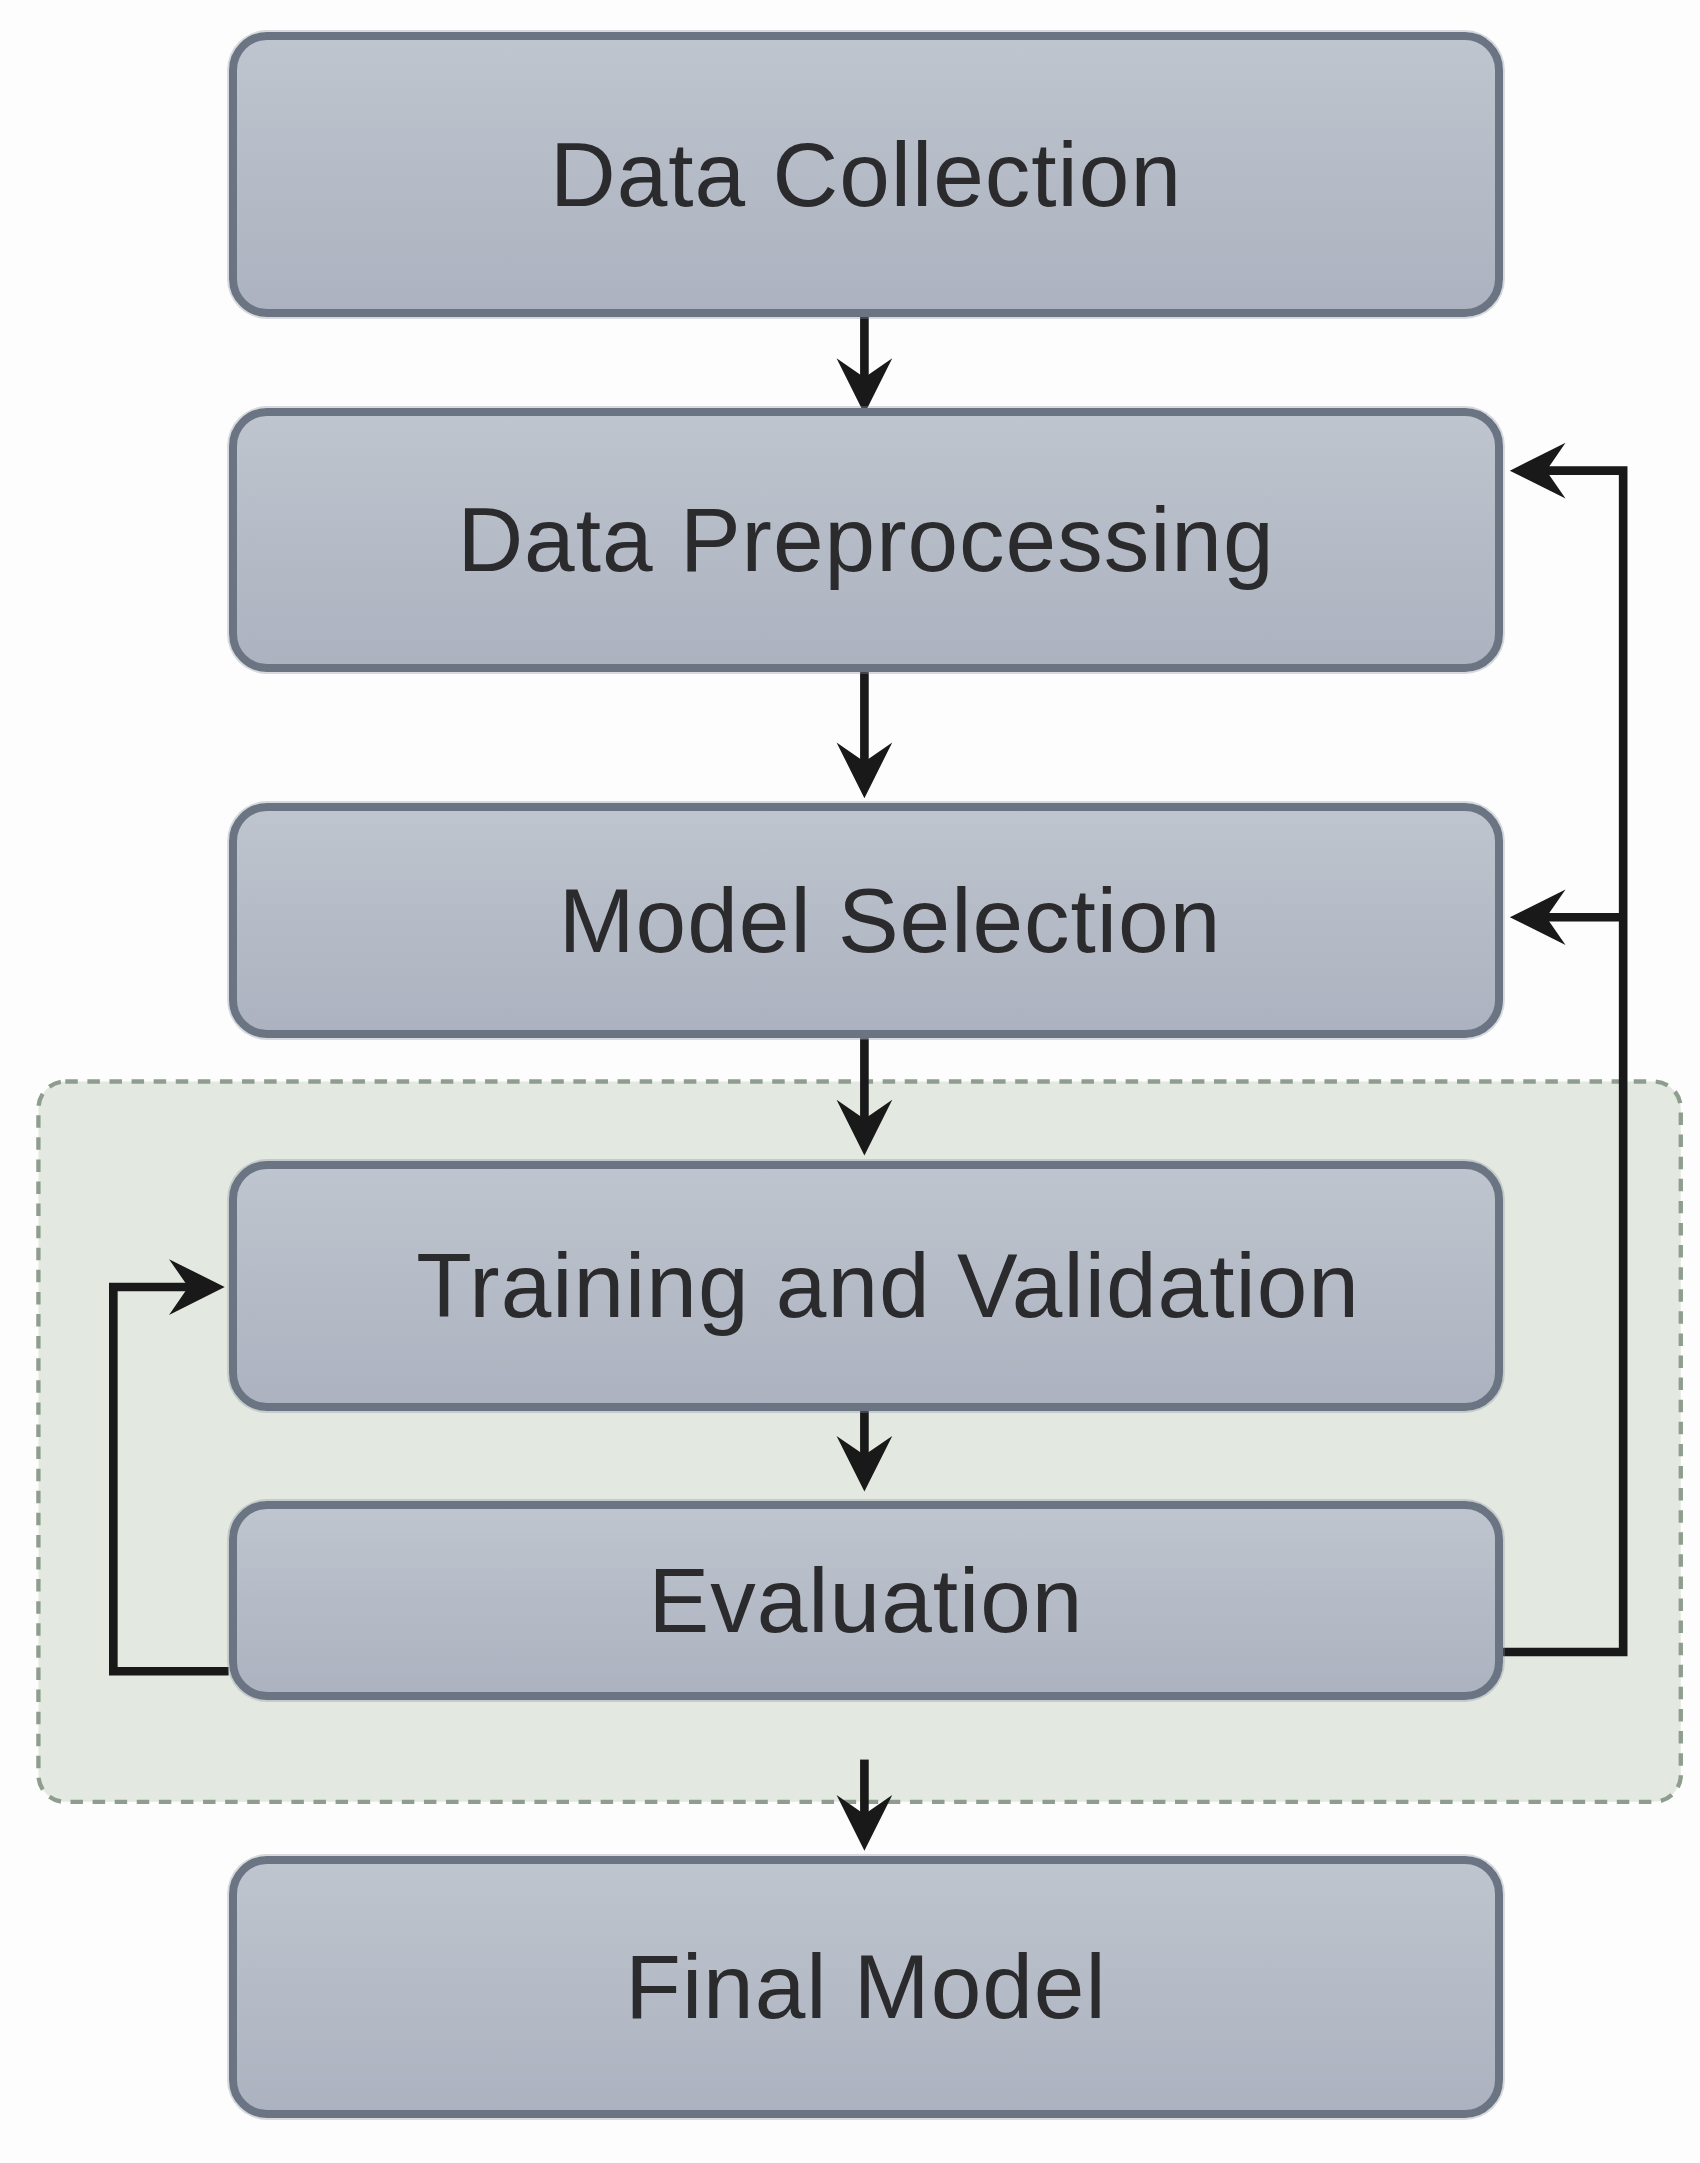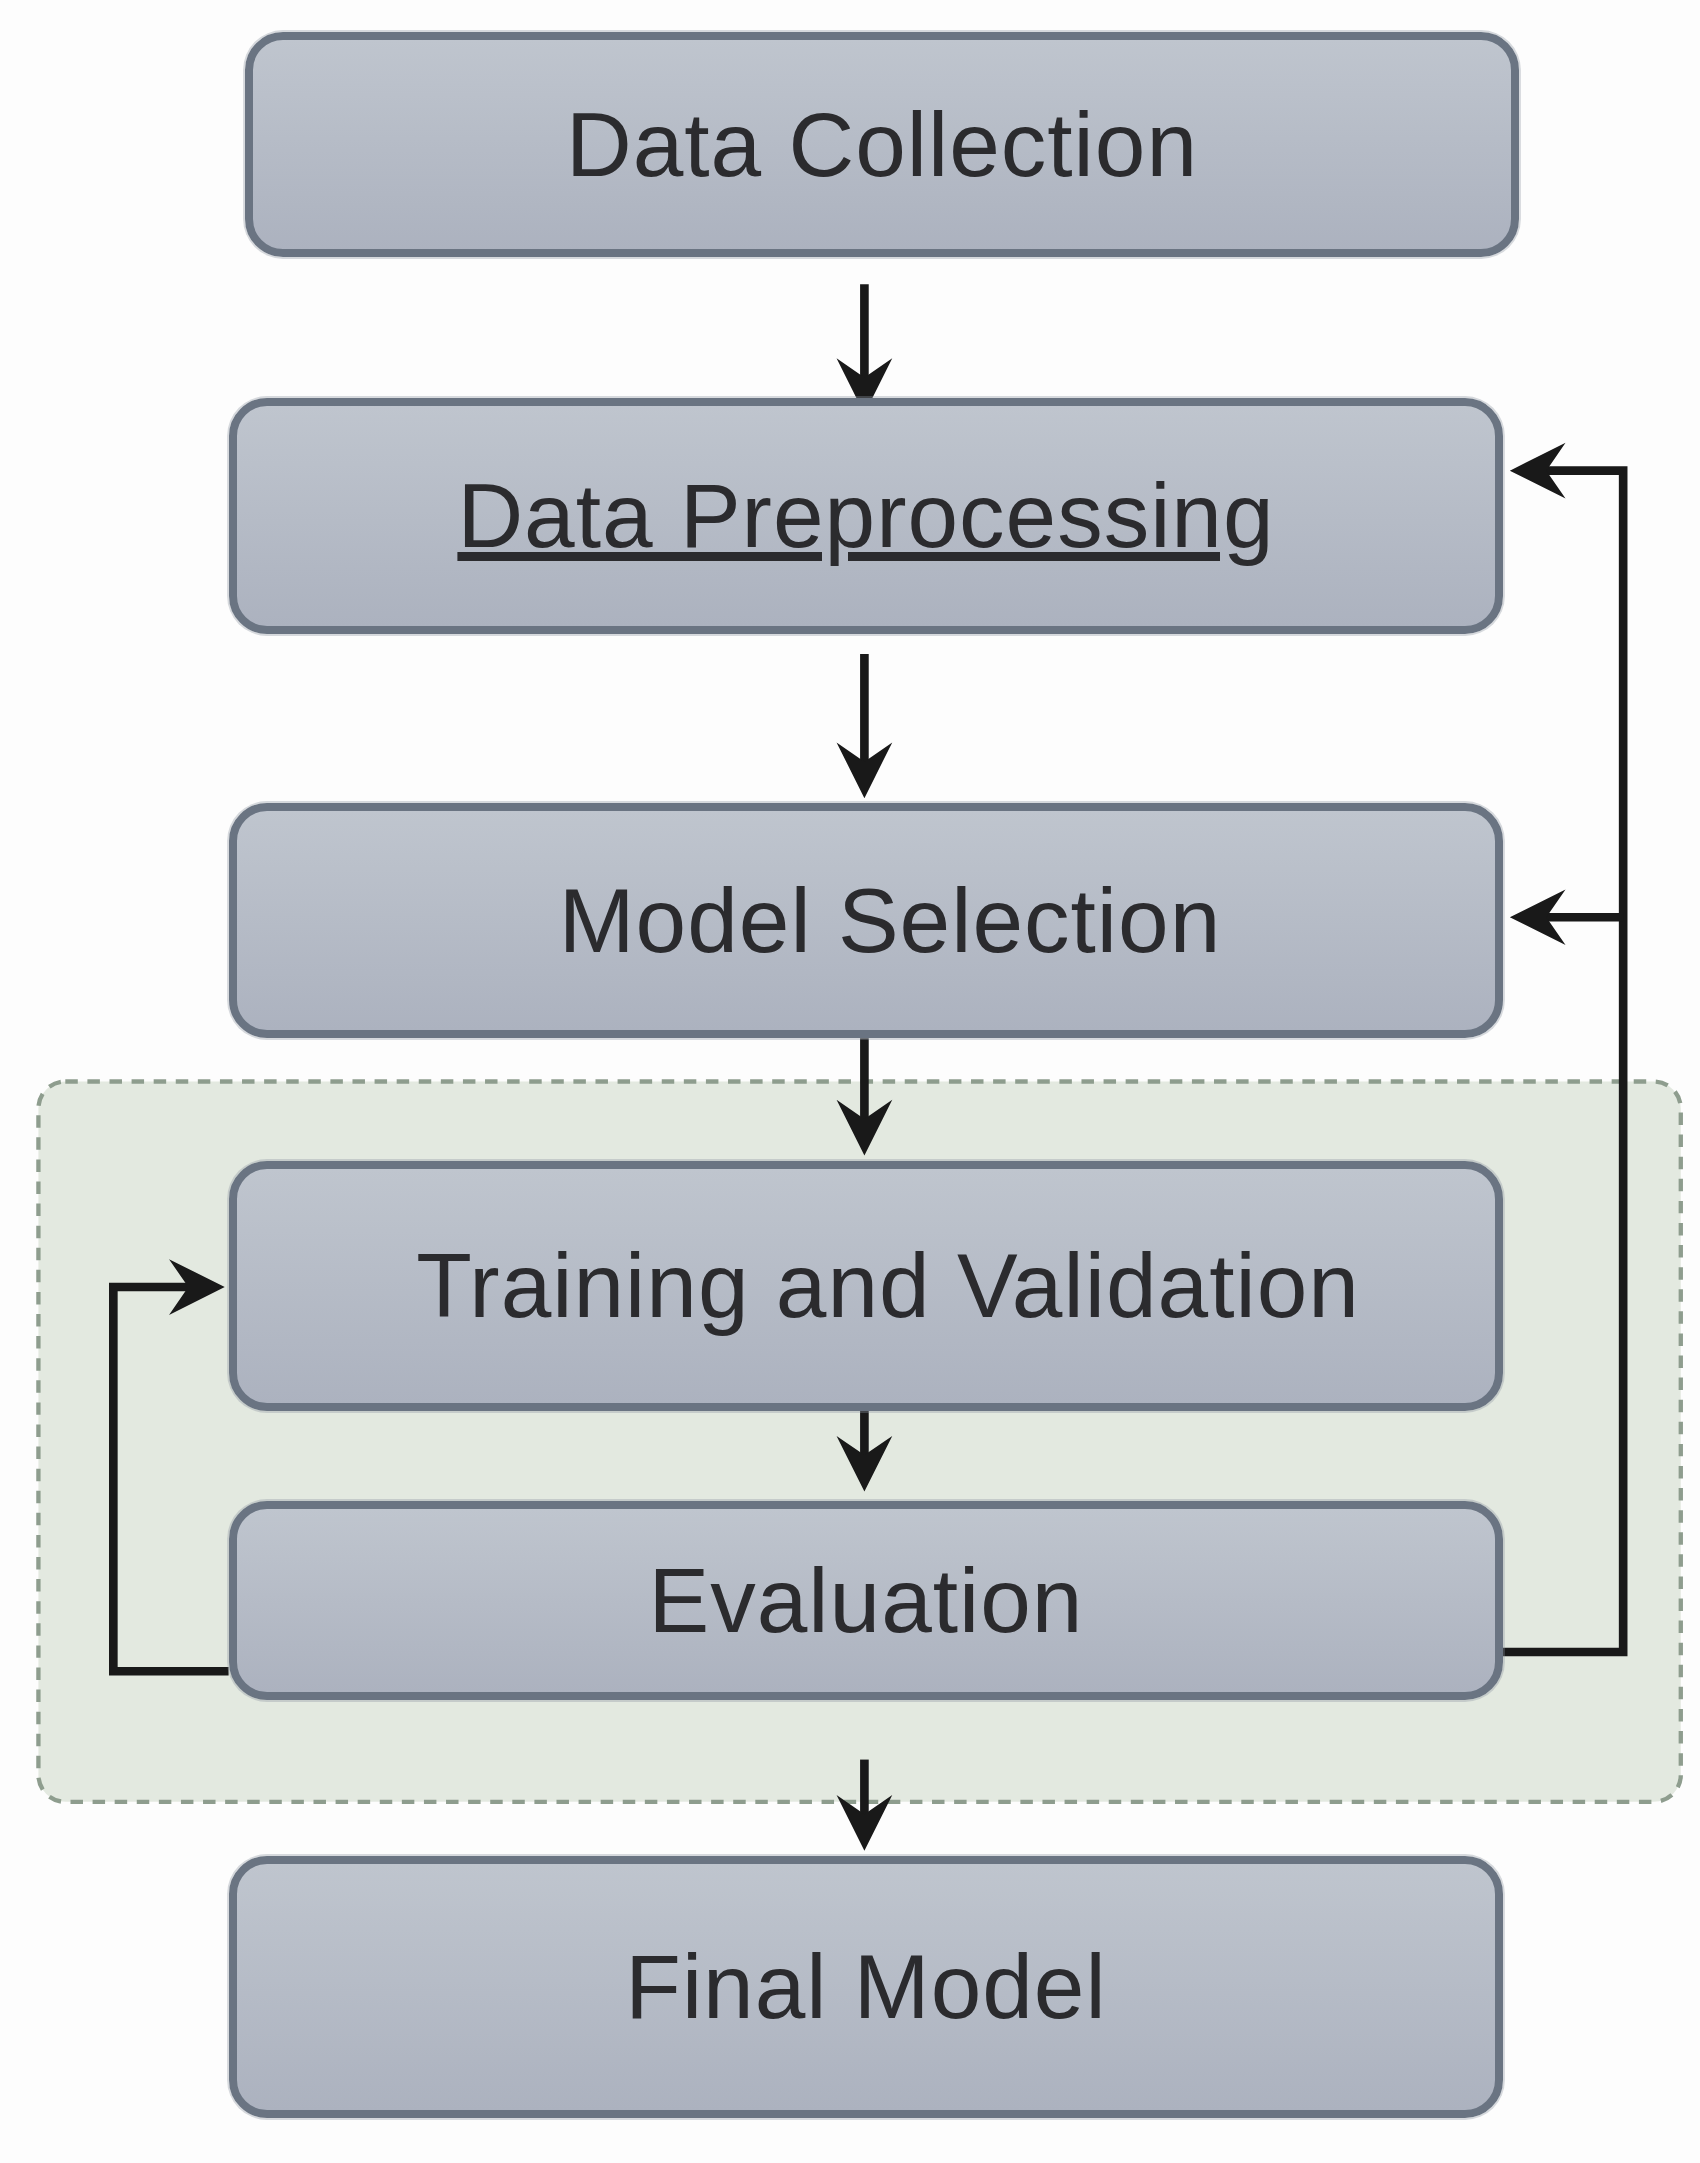--- a/index.html
+++ b/index.html
@@ -46,22 +46,22 @@
     box-shadow: 0 0 0 1.9px rgba(140, 150, 160, 0.35);
     display: flex;
     align-items: center;
     justify-content: center;
     z-index: 3;
     color: var(--node-text);
     font-size: 91px;
     letter-spacing: 1px;
     white-space: nowrap;
   }
-  .n0 { top: 32px;   height: 225px; margin-left: 16px; }
-  .n1 { top: 398px;  height: 236px; text-decoration: underline; }
+  .n0 { top: 32px;   height: 285px; }
+  .n1 { top: 408px;  height: 264px; }
   .n2 { top: 803px;  height: 235px; padding-left: 48px; }
   .n3 { top: 1161px; height: 250px; padding-left: 44px; }
   .n4 { top: 1501px; height: 199px; }
   .n5 { top: 1856px; height: 262px; text-align: right; }
 </style>
 </head>
 <body>
 
 <div class="canvas">
 

